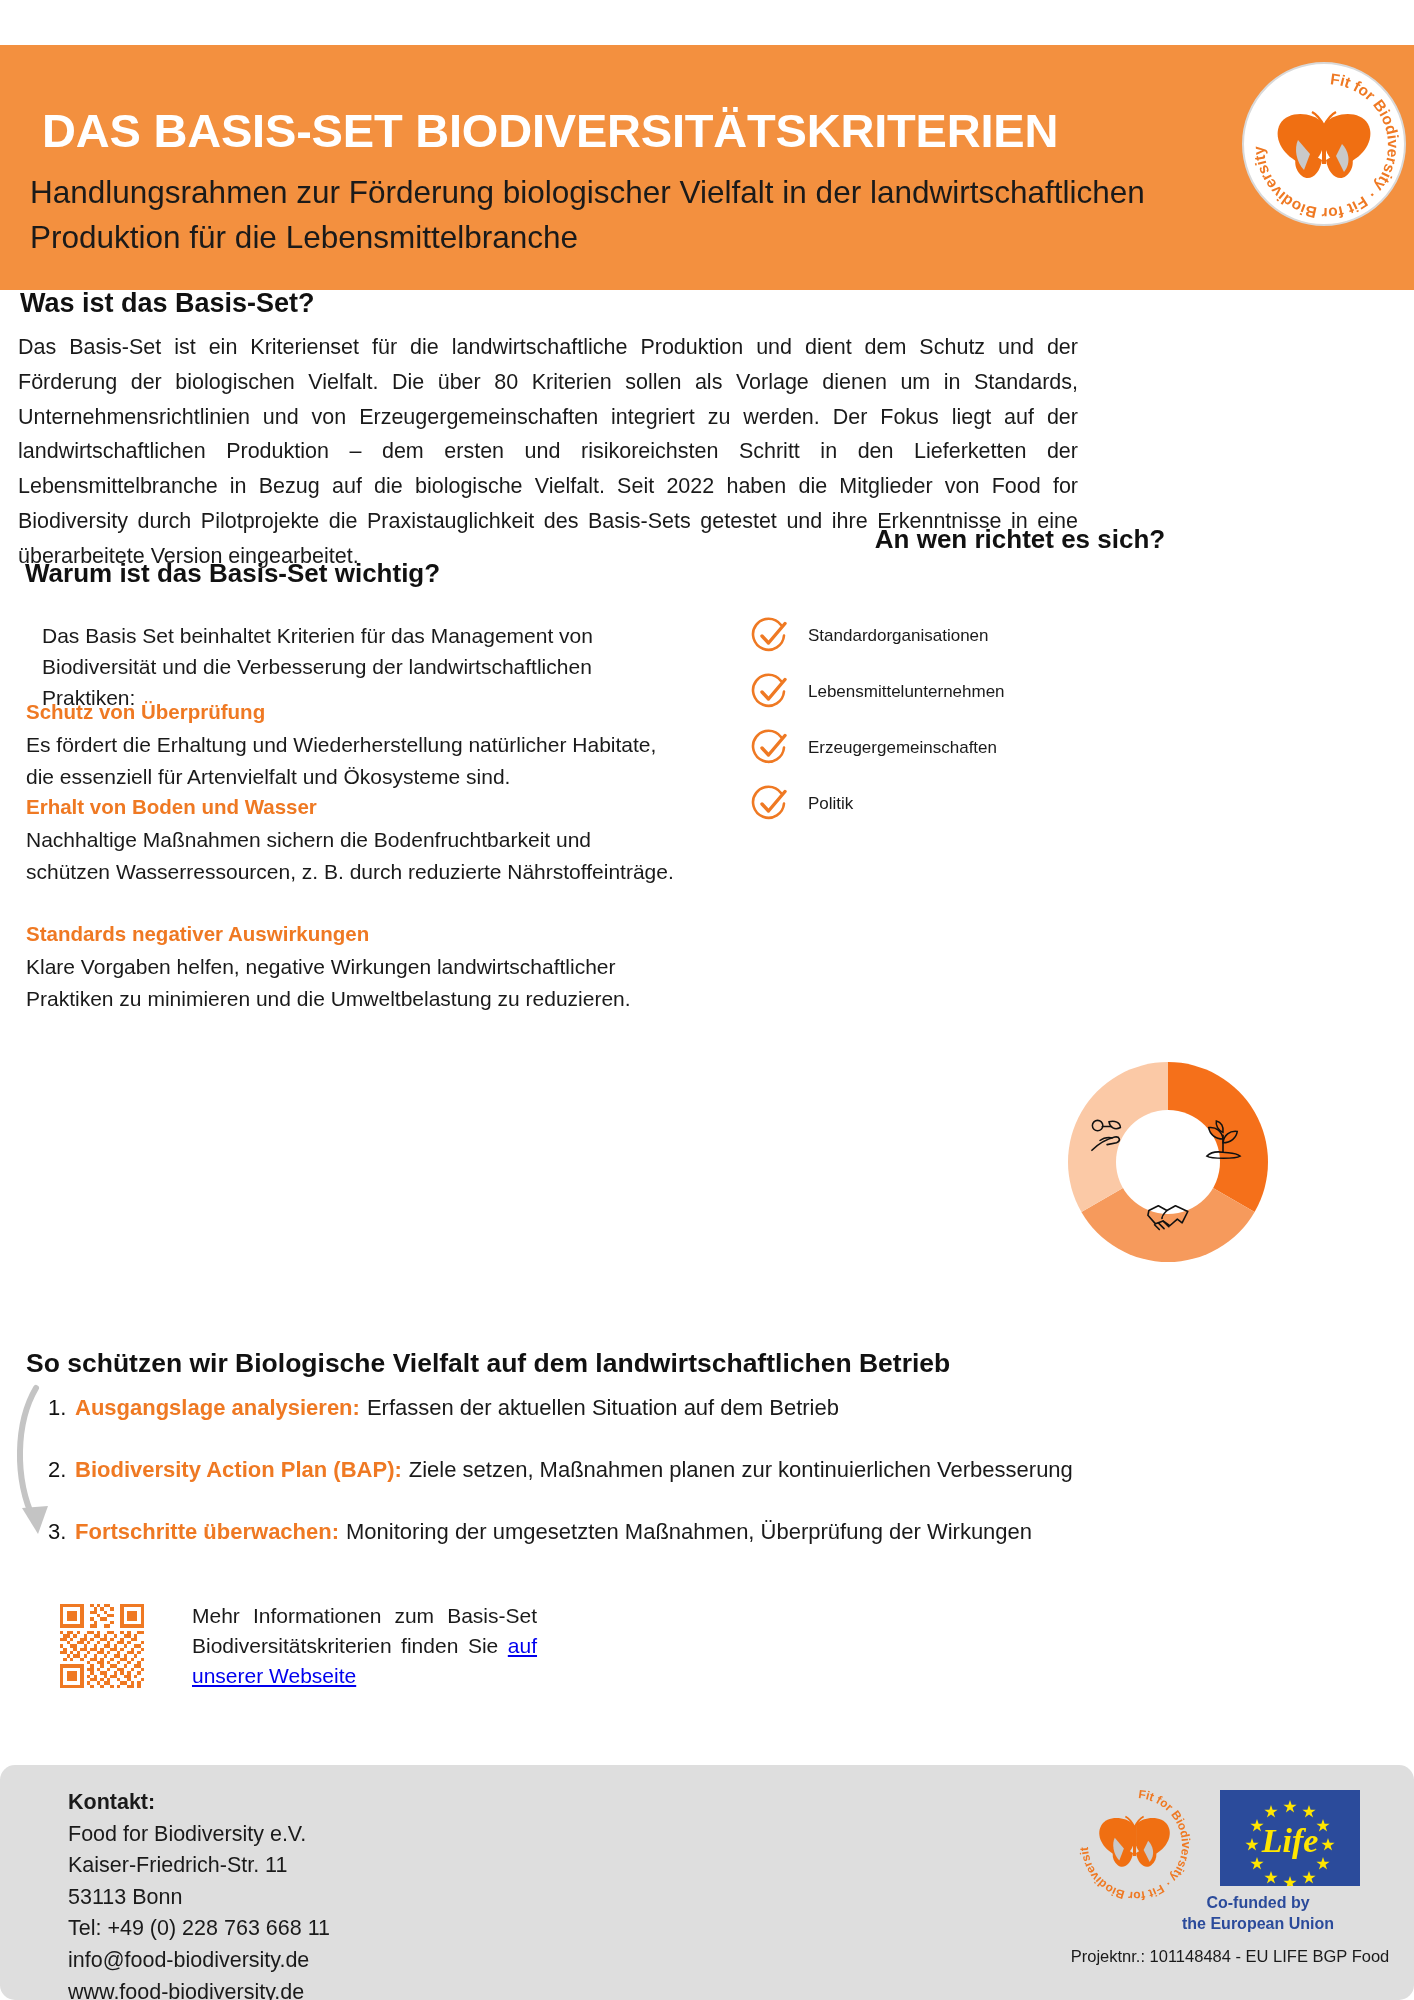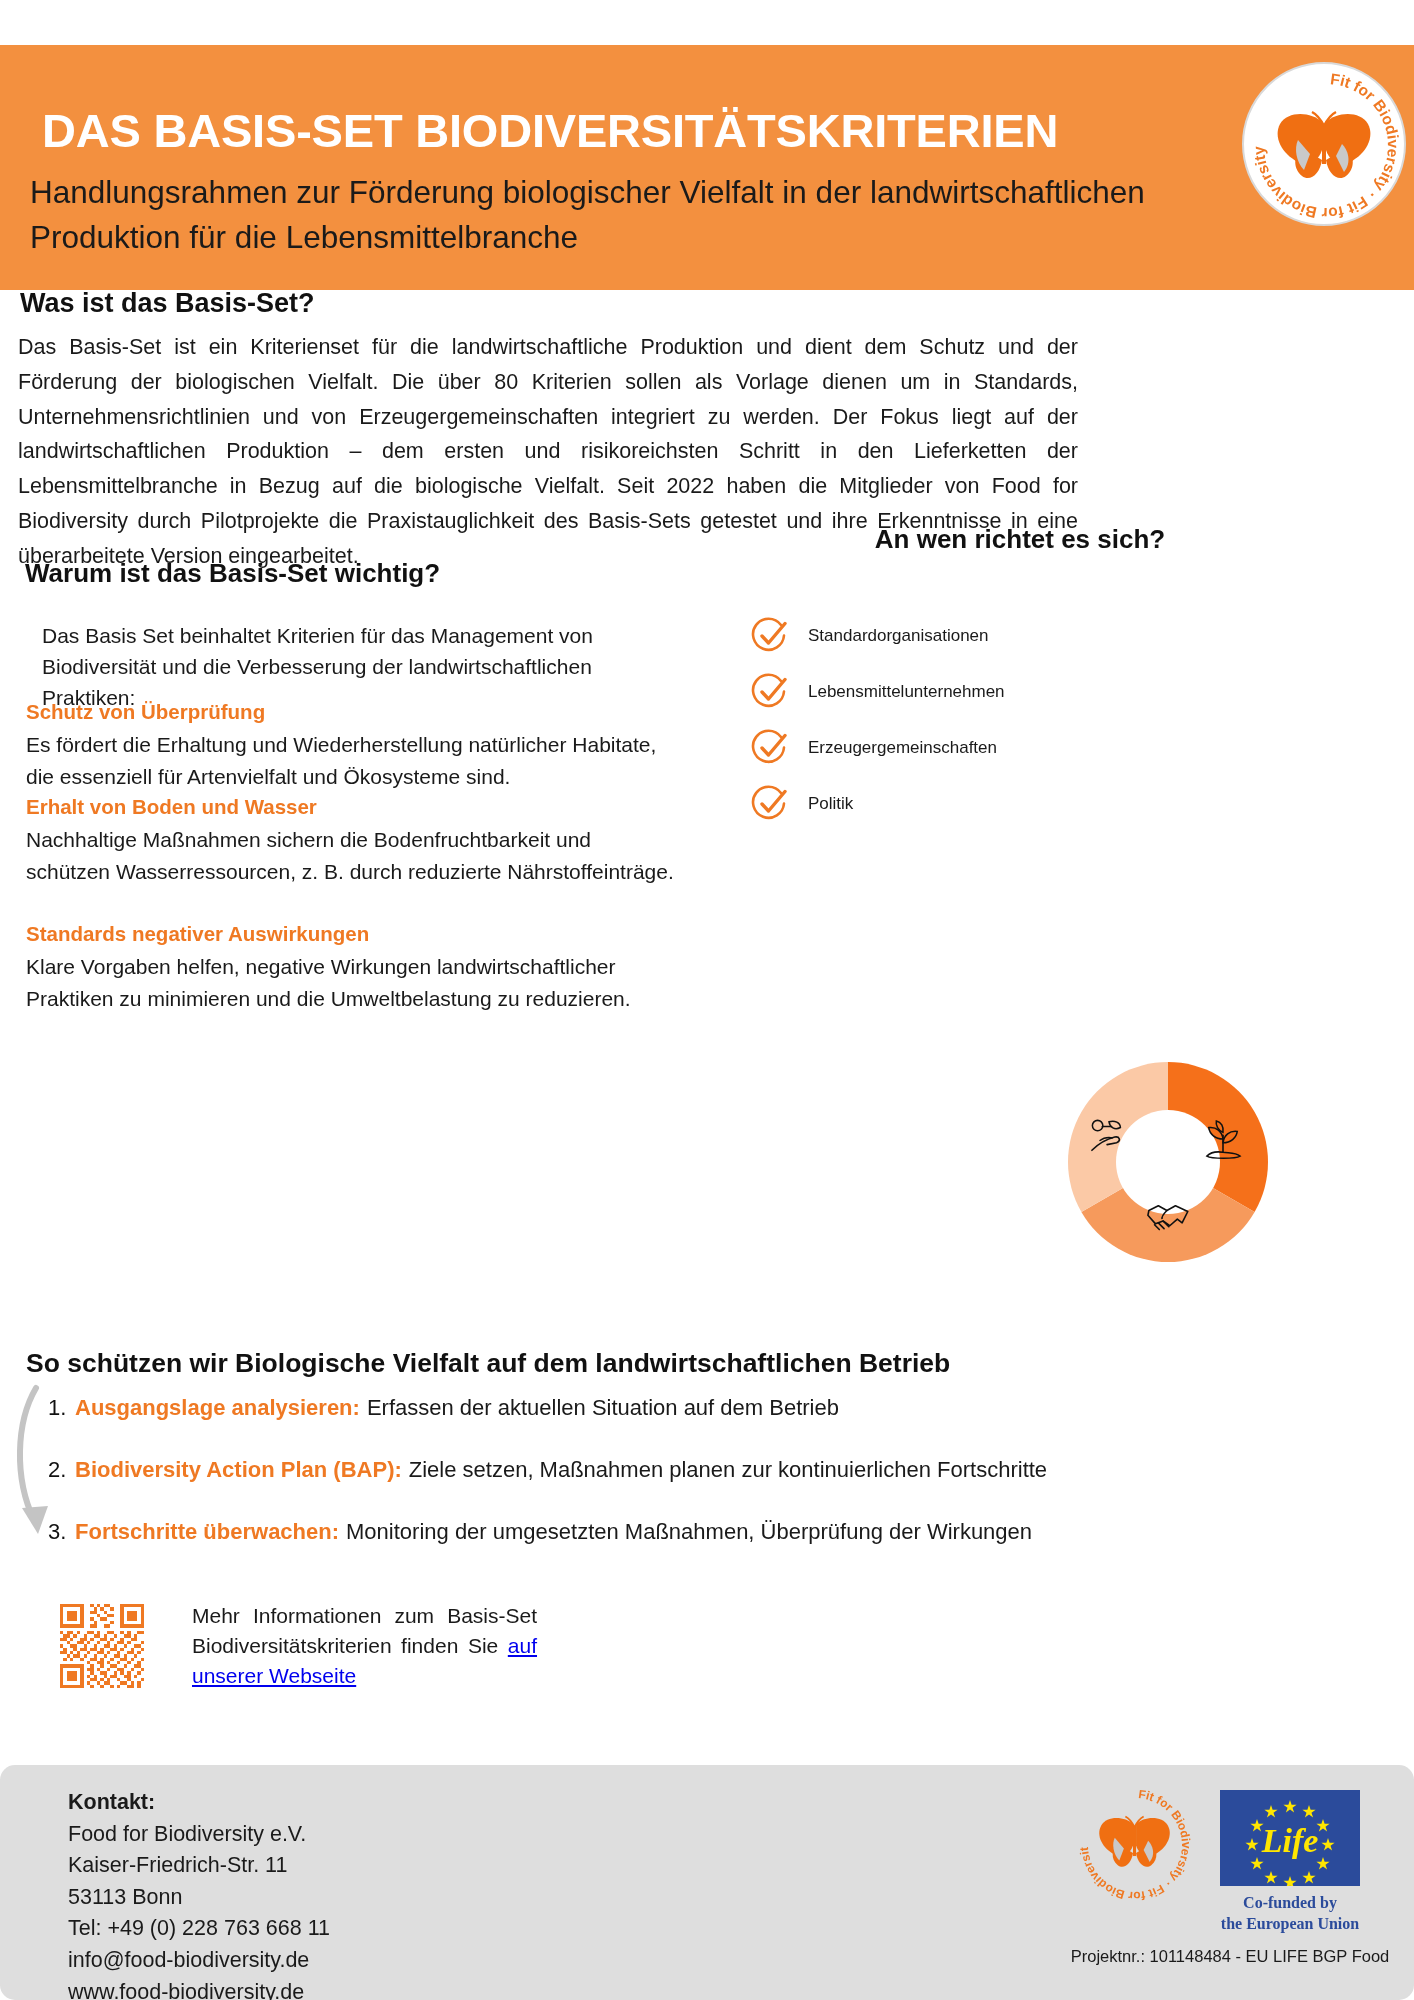--- a/index.html
+++ b/index.html
@@ -107,23 +107,23 @@
   .kontakt .k-h { font-weight: bold; }
   .f-logo {
     position: absolute; left: 1073px; top: 18px;
     width: 124px; height: 124px;
   }
   .eu-flag {
     position: absolute; left: 1220px; top: 25px;
     width: 140px; height: 96px; background: #2b4b9b;
   }
   .eu-caption {
-    position: absolute; left: 1200px; top: 128px; width: 180px;
+    position: absolute; left: 1168px; top: 128px; width: 180px;
     text-align: center; font-size: 16px; font-weight: bold;
-    color: #2b4b9b; line-height: 1.3; font-family: Liberation Serif, serif;
+    color: #2b4b9b; line-height: 1.3;
   }
   .projektnr {
     position: absolute; left: 1060px; top: 182px; width: 340px;
     text-align: center; font-size: 16.5px; color: #1a1a1a;
   }
 </style>
 </head>
 <body>
 
 <div class="page">
@@ -245,21 +245,21 @@
   </svg>
   <div class="steps">
     <div class="step-row">
       <span class="step-num">1.</span>
       <span class="step-ttl">Ausgangslage analysieren:</span>
       <span class="step-txt">Erfassen der aktuellen Situation auf dem Betrieb</span>
     </div>
     <div class="step-row">
       <span class="step-num">2.</span>
       <span class="step-ttl">Biodiversity Action Plan (BAP):</span>
-      <span class="step-txt">Ziele setzen, Maßnahmen planen zur kontinuierlichen Fortschritte</span>
+      <span class="step-txt">Ziele setzen, Maßnahmen planen zur kontinuierlichen Verbesserung</span>
     </div>
     <div class="step-row">
       <span class="step-num">3.</span>
       <span class="step-ttl">Fortschritte überwachen:</span>
       <span class="step-txt">Monitoring der umgesetzten Maßnahmen, Überprüfung der Wirkungen</span>
     </div>
   </div>
 
   <div class="qr-wrap">
     <svg class="qr" viewBox="0 0 25 25" shape-rendering="crispEdges">

